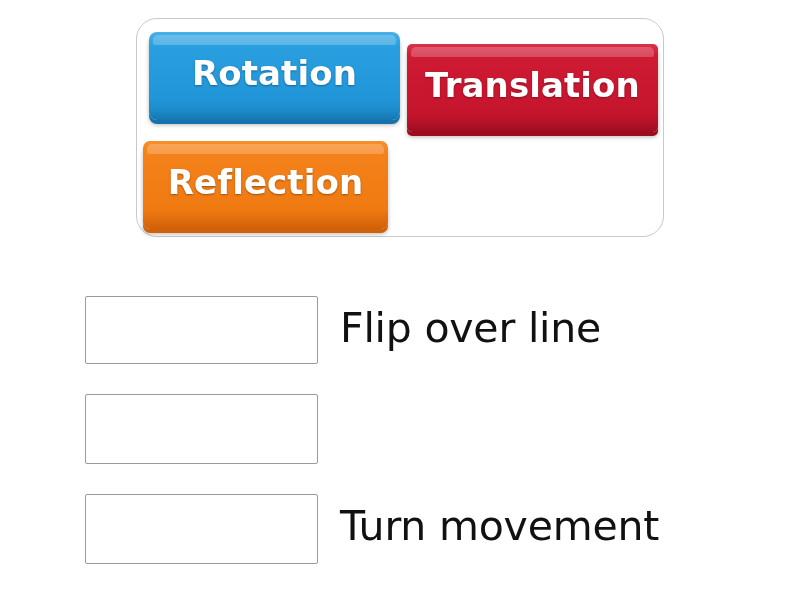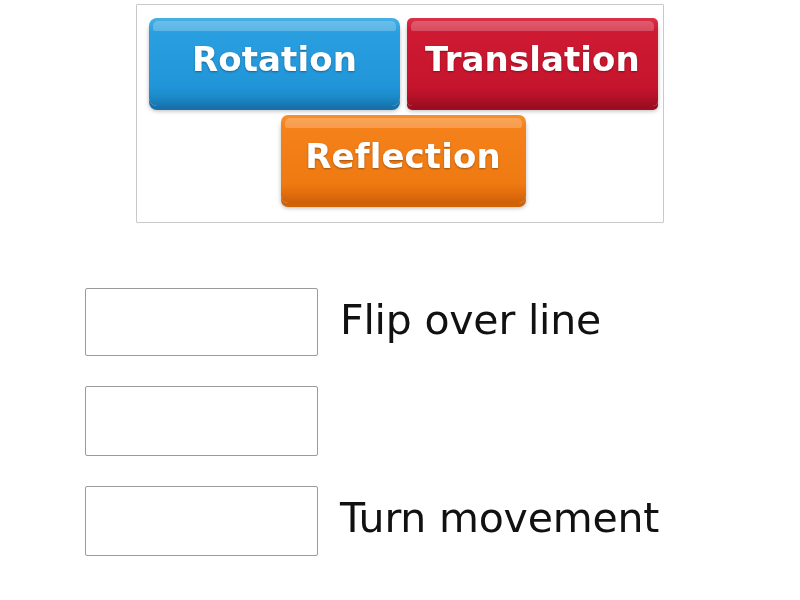--- a/index.html
+++ b/index.html
@@ -12,40 +12,39 @@
     background: #ffffff;
     font-family: "DejaVu Sans", sans-serif;
     overflow: hidden;
     position: relative;
   }
 
   
   .tile-bank {
     position: absolute;
     left: 136px;
-    top: 4px;
+    top: 18px;
     width: 528px;
     height: 219px;
     box-sizing: border-box;
     background: #ffffff;
     border: 1px solid #c9c9c9;
-    border-radius: 1px;
+    border-radius: 21px;
   }
   .tile-row {
     display: flex;
     width: 100%;
     box-sizing: border-box;
   }
   .tile-row-1 {
     padding: 13px 0 0 12px;
     gap: 7px;
   }
   .tile-row-2 {
     padding: 9px 0 0 0;
-    justify-content: center;
     padding-left: 6px;
   }
 
   .tile {
     position: relative;
     display: flex;
     align-items: center;
     justify-content: center;
     box-sizing: border-box;
     height: 88px;
@@ -76,33 +75,34 @@
     background: linear-gradient(to bottom, #48b0e4 0%, #2a9fe0 16%, #2095d8 78%, #1d8ccb 88%, #1576b0 100%);
     box-shadow: 0 4px 0 #1772ab, 0 5px 4px rgba(0,0,0,0.28);
     width: 251px;
     border-radius: 8px;
   }
   .tile-red {
     background: linear-gradient(to bottom, #d9334a 0%, #cf1a33 14%, #c5152d 78%, #b41127 90%, #9d0e20 100%);
     box-shadow: 0 4px 0 #9b0d1f, 0 5px 4px rgba(0,0,0,0.28);
     width: 251px;
     border-radius: 5px;
+    margin-top: 12px;
   }
   .tile-orange {
     background: linear-gradient(to bottom, #f78f2e 0%, #f5811a 14%, #ef7a12 78%, #e06c0c 90%, #cf6008 100%);
     box-shadow: 0 4px 0 #d06208, 0 5px 4px rgba(0,0,0,0.28);
     width: 245px;
     border-radius: 7px;
   }
 
   
   .match-list {
     position: absolute;
     left: 85px;
-    top: 288px;
+    top: 296px;
     width: 640px;
   }
   .match-row {
     display: flex;
     align-items: flex-start;
     margin-bottom: 30px;
   }
   .match-row:last-child { margin-bottom: 0; }
 
   .drop-zone {

